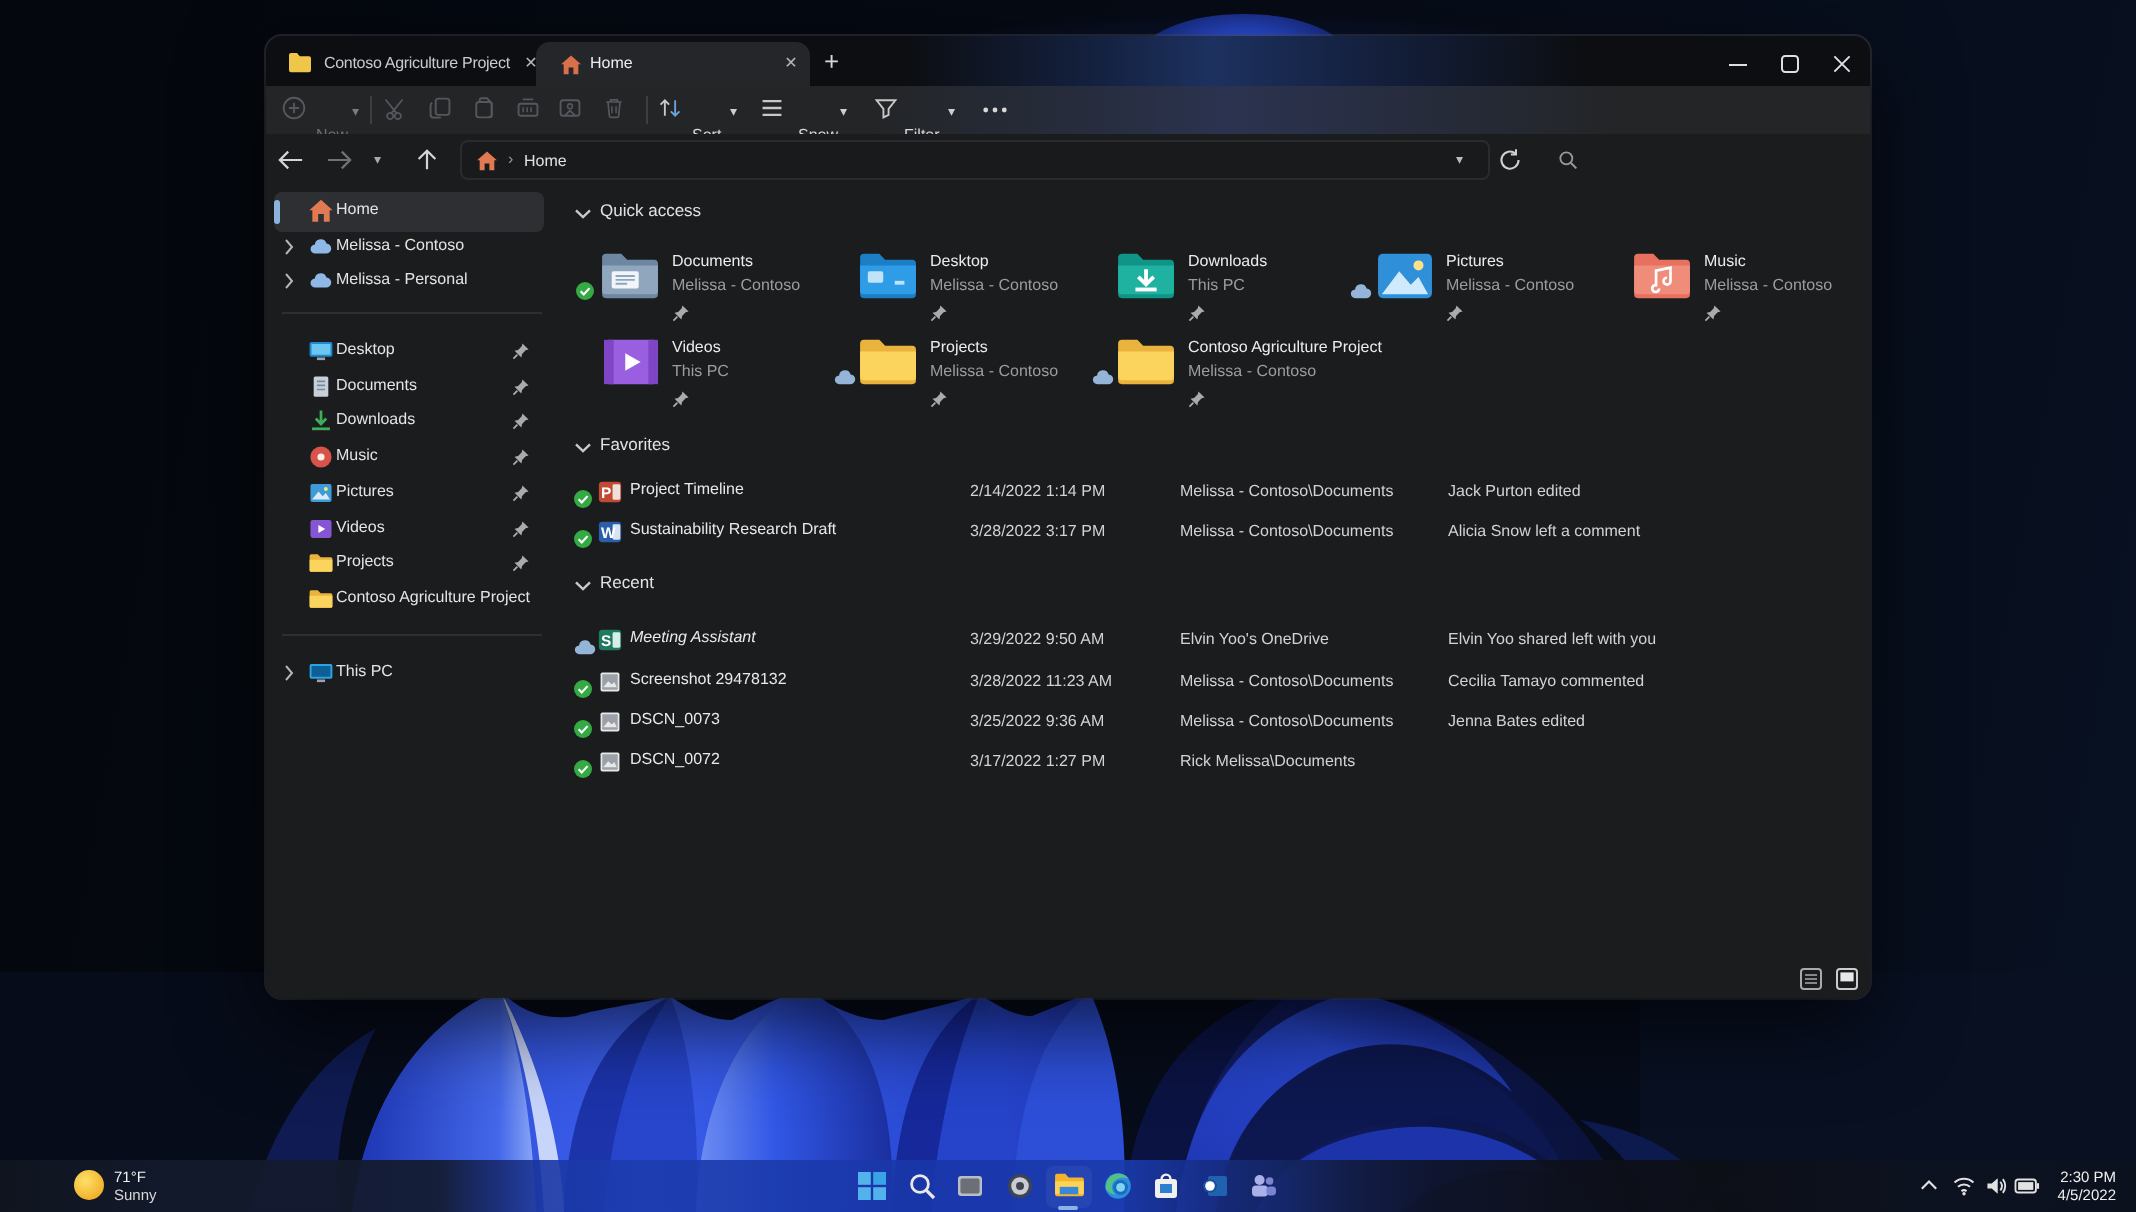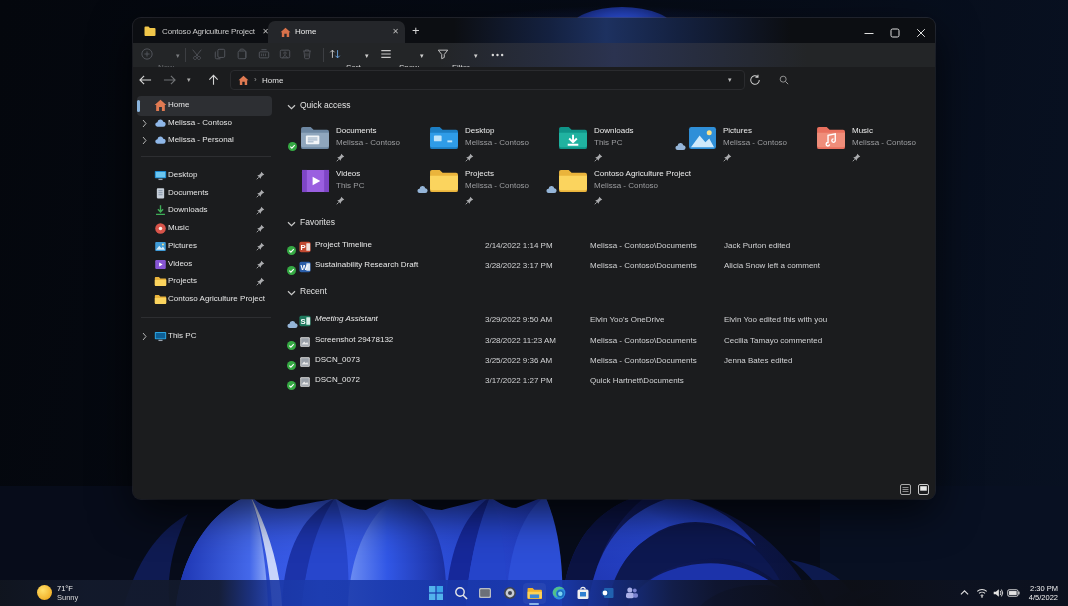--- a/index.html
+++ b/index.html
@@ -509,21 +509,21 @@
             <path d="M4,10 a3.2,3.2 0 0 1 -0.3,-6.4 a4.3,4.3 0 0 1 8.4,-0.7 a3.3,3.3 0 0 1 -0.5,7.1 Z" fill="#95b5d8"></path>
           </svg></span>
         <span class="abs" style="left:21px; top:220px;"><svg width="12" height="12" viewBox="0 0 14 14">
             <rect x="0.5" y="1" width="13" height="12" rx="2" fill="#1f7a5e"></rect>
             <rect x="8.5" y="2.5" width="4.5" height="9" rx="0.8" fill="#d8efe8"></rect>
             <text x="1.8" y="10.5" font-size="9" fill="#fff" font-family="Liberation Sans" font-weight="bold">S</text>
           </svg></span>
         <span class="abs row-name" style="left:37px; top:221px; white-space:nowrap;font-style:italic;">Meeting Assistant</span>
         <span class="abs row-col" style="left:207px; top:222px; white-space:nowrap;">3/29/2022 9:50 AM</span>
         <span class="abs row-col" style="left:312px; top:222px; white-space:nowrap;">Elvin Yoo's OneDrive</span>
-        <span class="abs row-col" style="left:446px; top:222px; white-space:nowrap;">Elvin Yoo edited this with you</span>
+        <span class="abs row-col" style="left:446px; top:222px; white-space:nowrap;">Elvin Yoo shared left with you</span>
         <span class="abs" style="left:9px; top:243px;"><svg width="9" height="9" viewBox="0 0 10 10">
             <circle cx="5" cy="5" r="5" fill="#35a943"></circle>
             <path d="M2.6,5.2 L4.3,6.9 L7.5,3.4" stroke="#fff" stroke-width="1.2" fill="none"></path>
           </svg></span>
         <span class="abs" style="left:21px; top:241px;"><svg width="12" height="12" viewBox="0 0 14 14">
             <rect x="1.5" y="1.5" width="11" height="11" rx="1" fill="#e8e8e8"></rect>
             <rect x="2.5" y="2.5" width="9" height="9" fill="#9aa0a8"></rect>
             <path d="M3,10 L6,6.5 L8,8.5 L9.5,7 L11,10 Z" fill="#e8e8e8"></path>
           </svg></span>
         <span class="abs row-name" style="left:37px; top:242px; white-space:nowrap;">Screenshot 29478132</span>
@@ -547,21 +547,21 @@
             <circle cx="5" cy="5" r="5" fill="#35a943"></circle>
             <path d="M2.6,5.2 L4.3,6.9 L7.5,3.4" stroke="#fff" stroke-width="1.2" fill="none"></path>
           </svg></span>
         <span class="abs" style="left:21px; top:281px;"><svg width="12" height="12" viewBox="0 0 14 14">
             <rect x="1.5" y="1.5" width="11" height="11" rx="1" fill="#e8e8e8"></rect>
             <rect x="2.5" y="2.5" width="9" height="9" fill="#9aa0a8"></rect>
             <path d="M3,10 L6,6.5 L8,8.5 L9.5,7 L11,10 Z" fill="#e8e8e8"></path>
           </svg></span>
         <span class="abs row-name" style="left:37px; top:282px; white-space:nowrap;">DSCN_0072</span>
         <span class="abs row-col" style="left:207px; top:283px; white-space:nowrap;">3/17/2022 1:27 PM</span>
-        <span class="abs row-col" style="left:312px; top:283px; white-space:nowrap;">Quick Hartnett\Documents</span>
+        <span class="abs row-col" style="left:312px; top:283px; white-space:nowrap;">Rick Melissa\Documents</span>
         <span class="abs row-col" style="left:446px; top:283px; white-space:nowrap;"></span>
       </div>
     </div>
 
     <div class="abs" id="statusbar">
       <svg class="abs" style="left:767px; top:3px;" width="11" height="11" viewBox="0 0 11 11">
         <rect x="0.5" y="0.5" width="10" height="10" rx="1.5" fill="none" stroke="#aaa"></rect>
         <path d="M2.5,3.5 h6 M2.5,5.5 h6 M2.5,7.5 h6" stroke="#aaa" stroke-width="0.8"></path>
       </svg>
       <svg class="abs" style="left:785px; top:3px;" width="11" height="11" viewBox="0 0 11 11">

